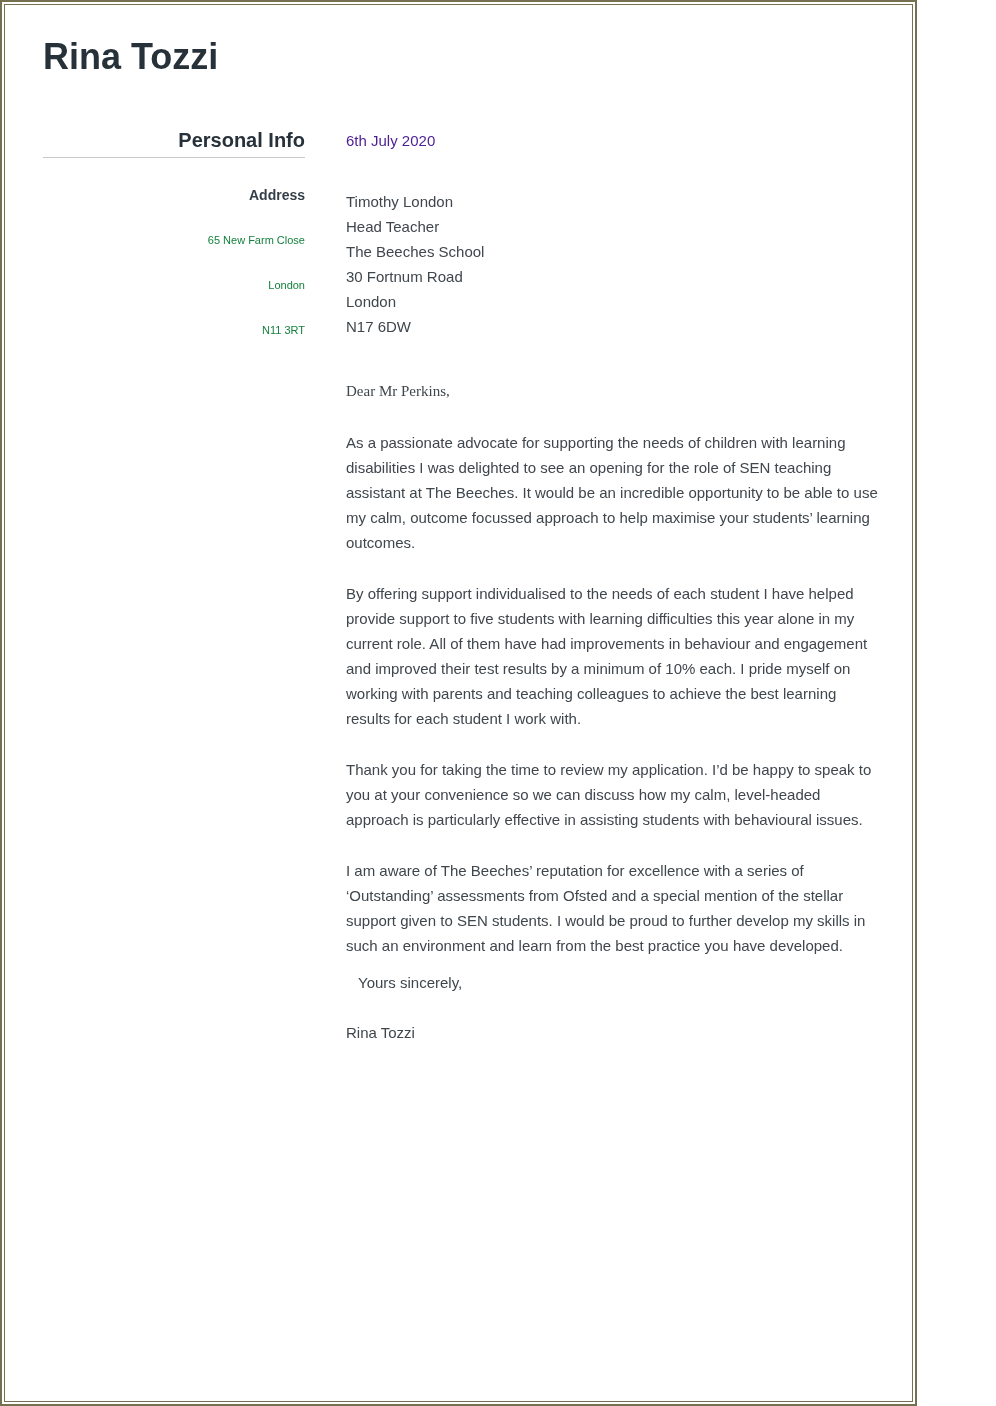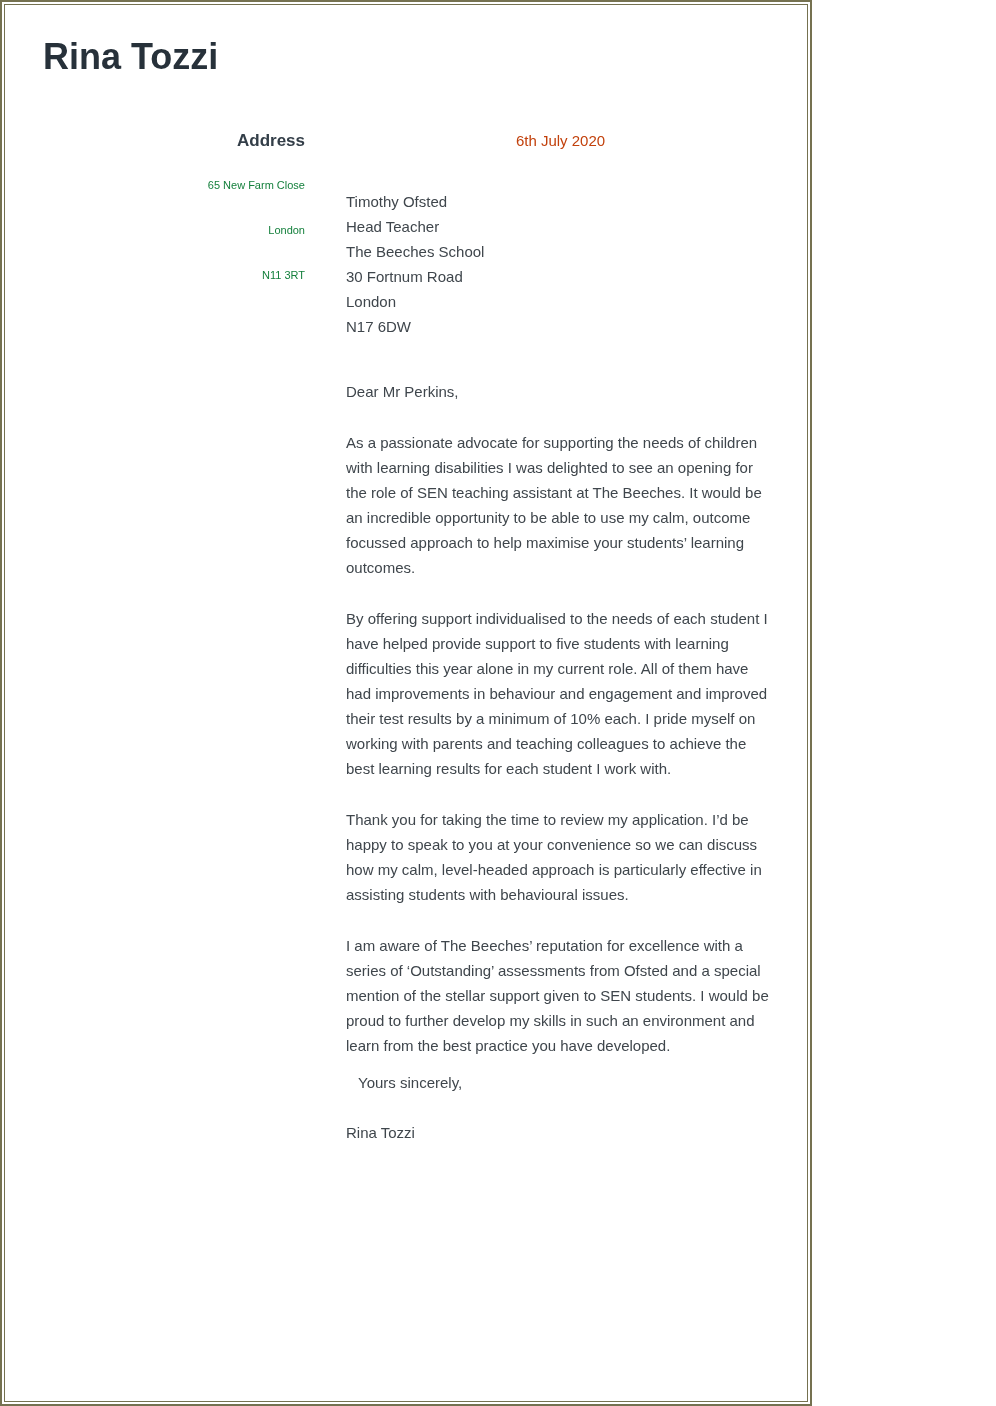--- a/index.html
+++ b/index.html
@@ -3,21 +3,21 @@
 <meta charset="utf-8">
 <style>
   :root { --frame-color: #757150; }
   * { box-sizing: border-box; }
   html, body { margin: 0; padding: 0; background: #fff; }
   body {
     width: 996px; height: 1406px;
     font-family: "Liberation Sans", sans-serif;
   }
   .page {
-    width: 812px; height: 1406px;
+    width: 917px; height: 1406px;
     border: 2px solid var(--frame-color);
     padding: 2px;
   }
   .page-inner {
     width: 100%; height: 100%;
     border: 1px solid var(--frame-color);
     overflow: hidden;
   }
   .content { padding: 30px 32px 0 38px; }
 
@@ -35,50 +35,52 @@
   .sidebar-heading {
     margin: 0;
     font-size: 20px;
     font-weight: 700;
     color: #27313a;
     line-height: 24px;
     padding-bottom: 5px;
     border-bottom: 1px solid #c9c9c9;
   }
   .address-label {
-    font-size: 17px;
+    margin-top: 25px;
+    font-size: 14px;
     font-weight: 700;
     color: #333e48;
     line-height: 25px;
   }
   .address-line {
     font-size: 11px;
     color: #15803d;
     line-height: 25px;
     margin-top: 20px;
   }
 
   .main { flex: 1; margin-left: 41px; }
   .letter-date {
-    text-align: center;
+    text-align: left;
     font-size: 15px;
-    color: #c2410c;
+    color: #4c1d95;
     line-height: 25px;
   }
   .recipient { margin-top: 36px; }
   .recipient-line {
     font-size: 15px;
     color: #3f464c;
     line-height: 25px;
   }
   .salutation {
     margin: 40px 0 0;
     font-size: 15px;
     color: #3f464c;
     line-height: 25px;
+    font-family: Liberation Serif, serif;
   }
   .para {
     margin: 26px 0 0;
     font-size: 15px;
     color: #3f464c;
     line-height: 25px;
   }
   .closing {
     margin: 12px;
     font-size: 15px;
@@ -97,32 +99,33 @@
 
 <div class="page">
   <div class="page-inner">
     <div class="content">
 
       <h1 class="applicant-name">Rina Tozzi</h1>
 
       <div class="columns">
 
         <aside class="sidebar">
+          <h2 class="sidebar-heading">Personal Info</h2>
           <div class="address-label">Address</div>
           <div class="address-line">65 New Farm Close</div>
           <div class="address-line">London</div>
           <div class="address-line">N11 3RT</div>
         </aside>
 
         <main class="main">
 
           <div class="letter-date">6th July 2020</div>
 
           <div class="recipient">
-            <div class="recipient-line">Timothy Ofsted</div>
+            <div class="recipient-line">Timothy London</div>
             <div class="recipient-line">Head Teacher</div>
             <div class="recipient-line">The Beeches School</div>
             <div class="recipient-line">30 Fortnum Road</div>
             <div class="recipient-line">London</div>
             <div class="recipient-line">N17 6DW</div>
           </div>
 
           <p class="salutation">Dear Mr Perkins,</p>
 
           <p class="para">As a passionate advocate for supporting the needs of children with learning disabilities I was delighted to see an opening for the role of SEN teaching assistant at The Beeches. It would be an incredible opportunity to be able to use my calm, outcome focussed approach to help maximise your students’ learning outcomes.</p>

